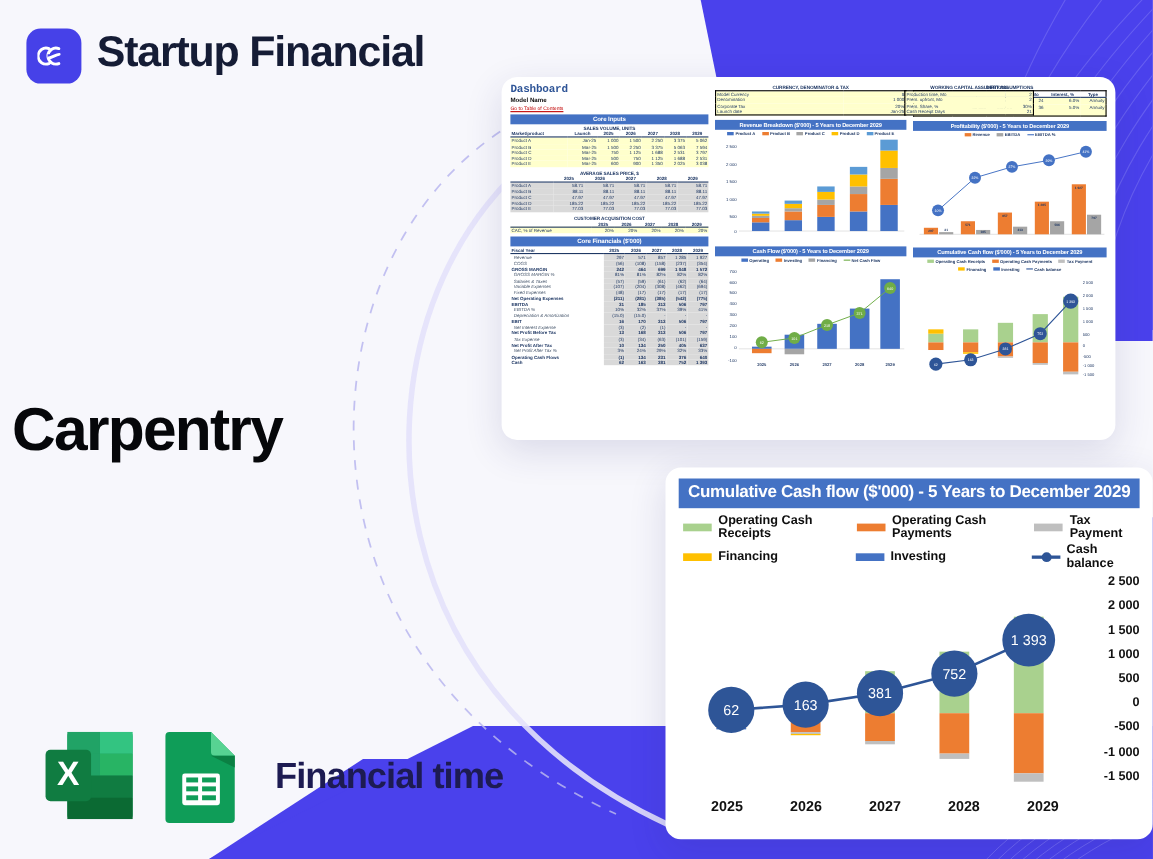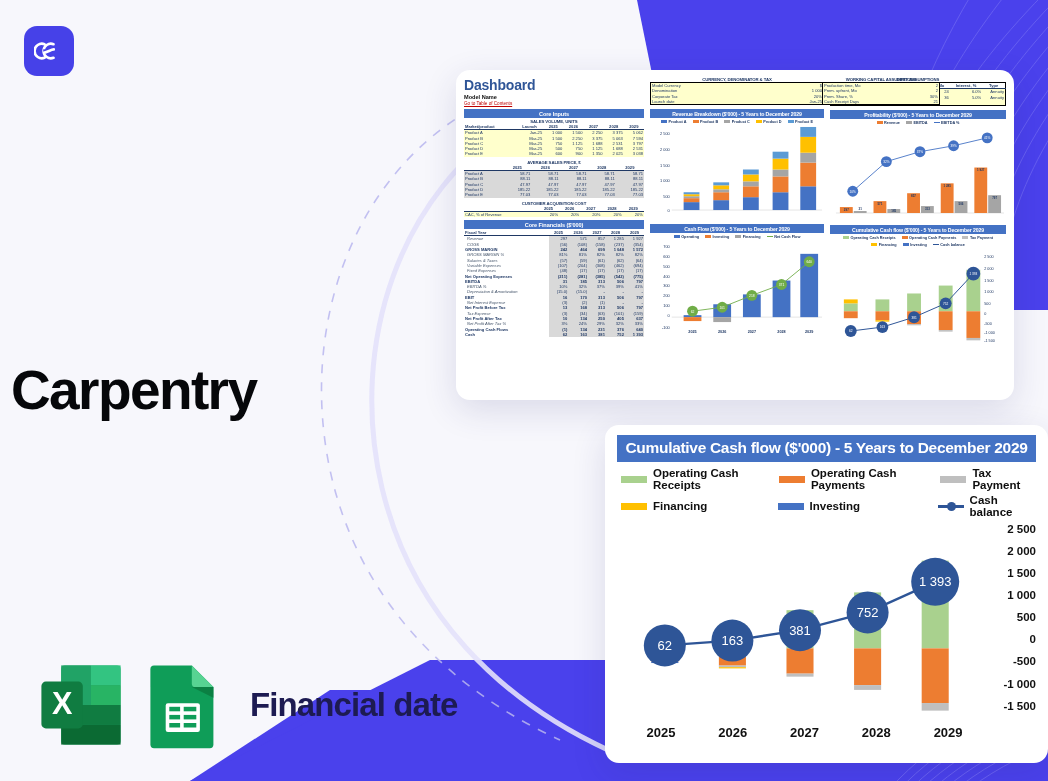--- a/index.html
+++ b/index.html
@@ -56,21 +56,21 @@
   #dashboard-card { left: 456px; top: 70px; width: 558px; height: 330px; padding: 7px 8px; }
   #bigchart-card  { left: 605px; top: 425px; width: 443px; height: 338px; padding: 10px 12px 6px; }
 
   
   .dash-grid { display: flex; width: 100%; height: 100%; gap: 6px; font-size: 3.6px; color: #1f3864; }
   .dash-col { display: flex; flex-direction: column; }
   .col-left { width: 182px; }
   .col-mid  { width: 176px; }
   .col-right { width: 178px; }
 
-  .dash-h1 { font-size: 14px; font-weight: 700; color: #2f5597; letter-spacing: -.2px; }
+  .dash-h1 { font-size: 10px; font-weight: 700; color: #2f5597; letter-spacing: -.2px; font-family: Liberation Mono, monospace; }
   .dash-h2 { font-size: 5.6px; font-weight: 700; color: #111; margin-top: 1px; }
   .dash-link { font-size: 4.6px; color: #c00000; text-decoration: underline; margin-top: 1px; }
 
   .band {
     background: #4472c4; color: #fff; font-size: 5.6px; font-weight: 700;
     text-align: center; padding: 1.5px 0; margin: 3px 0 1px; letter-spacing: -.1px;
   }
   .capt { font-size: 4.3px; font-weight: 700; color: #1f3864; text-align: center; letter-spacing: -.1px; }
 
   table.mini { width: 100%; border-collapse: collapse; font-size: 4.1px; }
@@ -187,20 +187,21 @@
 
 <div class="logo-block">
   <div class="logo-mark">
     <svg width="30" height="30" viewBox="0 0 30 30">
       <path d="M19.5 8.2 A7.3 7.3 0 1 0 19.5 21.8 M10.5 21.8 A7.3 7.3 0 1 1 10.5 8.2" fill="none" stroke="#ffffff" stroke-width="2.6" stroke-linecap="round"></path>
       <path d="M9.2 15 L20.8 15" fill="none" stroke="#4641e8" stroke-width="3.4"></path>
       <path d="M10.2 16.6 C13 16.6 17 13.4 19.8 13.4" fill="none" stroke="#ffffff" stroke-width="2.6" stroke-linecap="round"></path>
     </svg>
   </div>
   <div class="brand-text">
+    <div class="brand-title">Startup Financial</div>
   </div>
 </div>
 
 <div class="industry">Carpentry</div>
 
 <div class="filetypes">
   <svg class="ft-icon" viewBox="0 0 100 100">
     <rect x="28" y="6" width="66" height="88" rx="4" fill="#21a366"></rect>
     <rect x="28" y="6" width="33" height="22" fill="#21a366"></rect>
     <rect x="61" y="6" width="33" height="22" fill="#33c481"></rect>
@@ -220,21 +221,21 @@
     <g fill="#0f9d58">
       <rect x="37" y="52" width="12" height="5"></rect>
       <rect x="53" y="52" width="14" height="5"></rect>
       <rect x="37" y="61" width="12" height="5"></rect>
       <rect x="53" y="61" width="14" height="5"></rect>
       <rect x="37" y="70" width="12" height="5"></rect>
       <rect x="53" y="70" width="14" height="5"></rect>
     </g>
   </svg>
 
-  <span class="ft-label">Financial date</span>
+  <span class="ft-label">Financial time</span>
 </div>
 
 <div class="card" id="dashboard-card">
   <div class="dash-grid">
 
     <div class="dash-col col-left">
       <div class="dash-h1">Dashboard</div>
       <div class="dash-h2">Model Name</div>
       <div class="dash-link">Go to Table of Contents</div>
 

